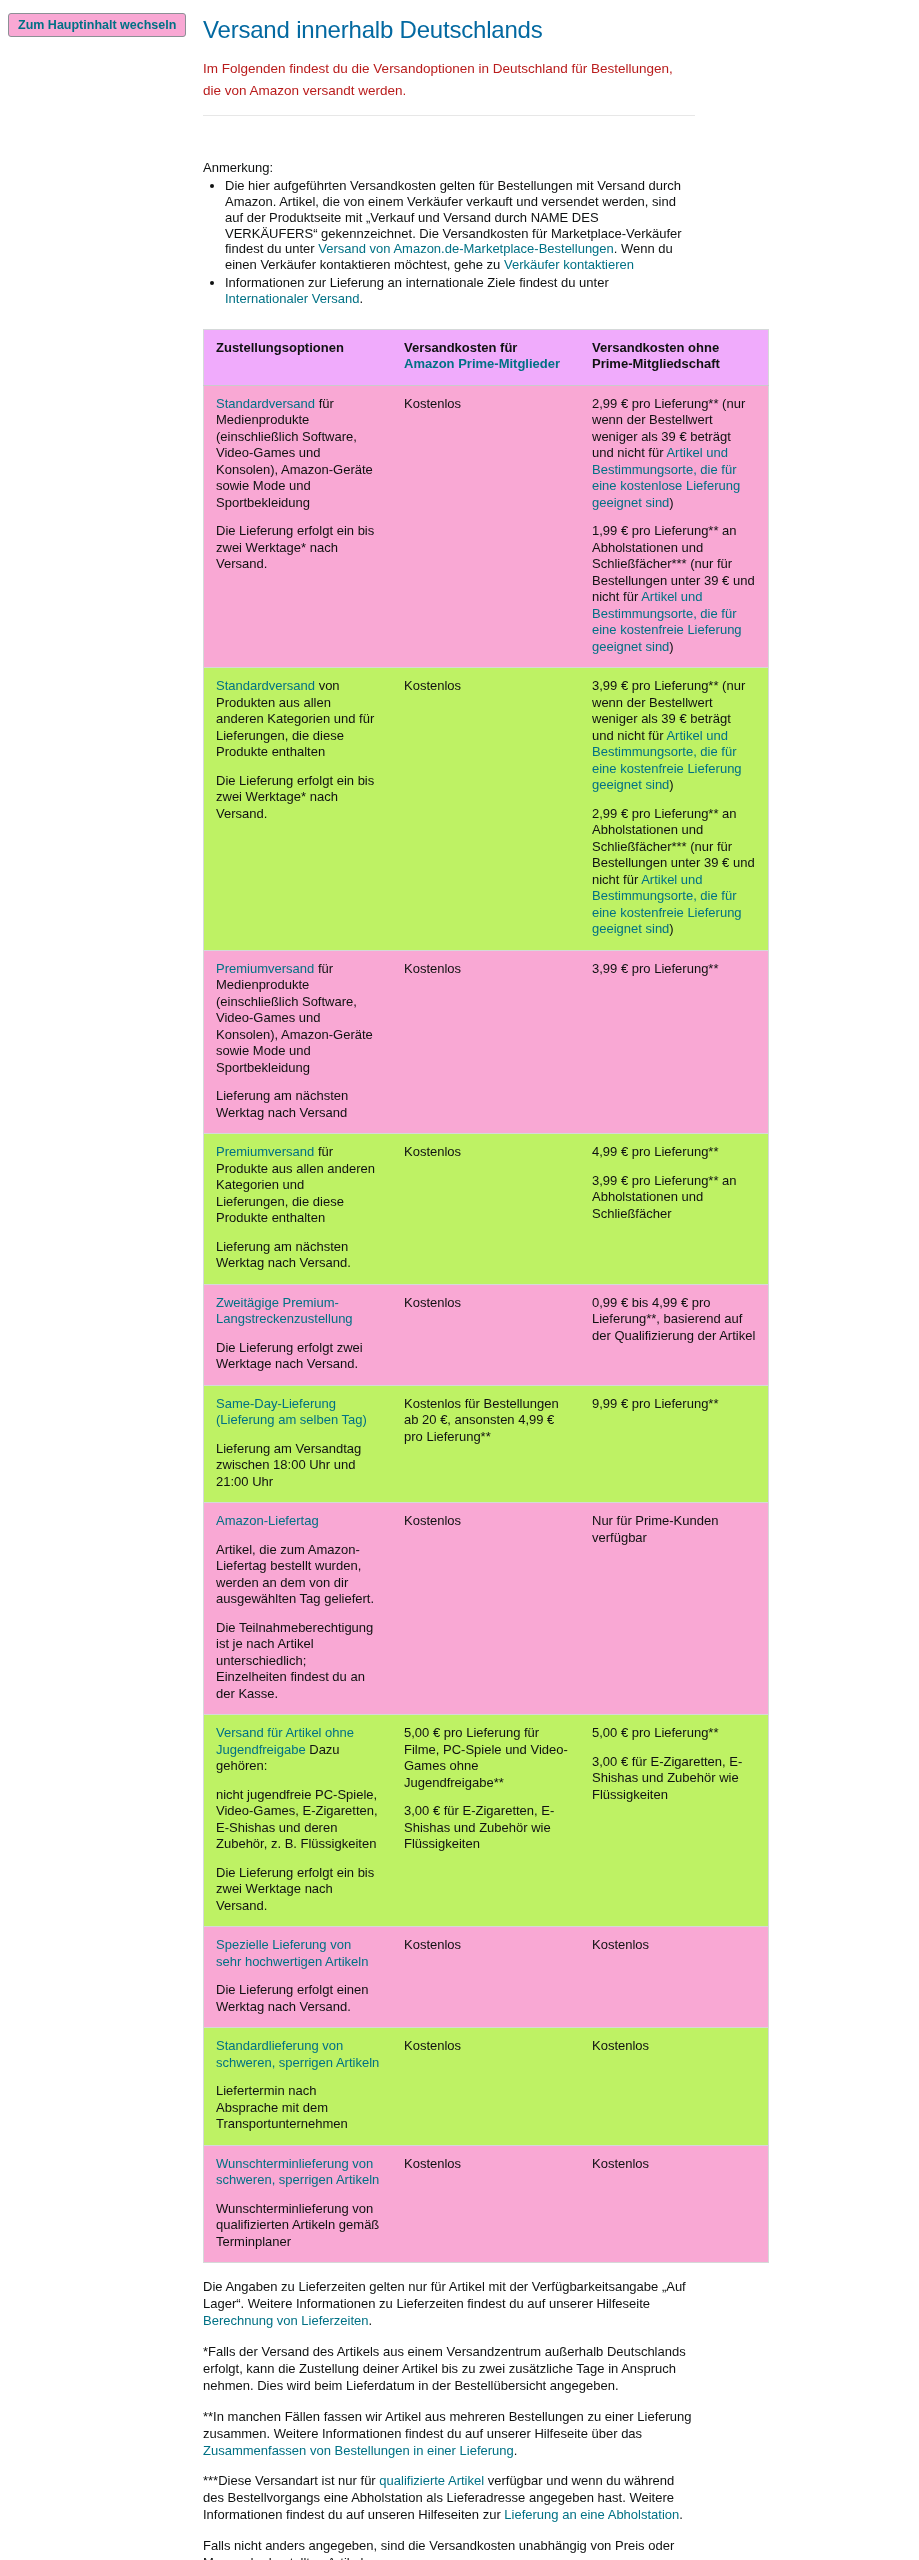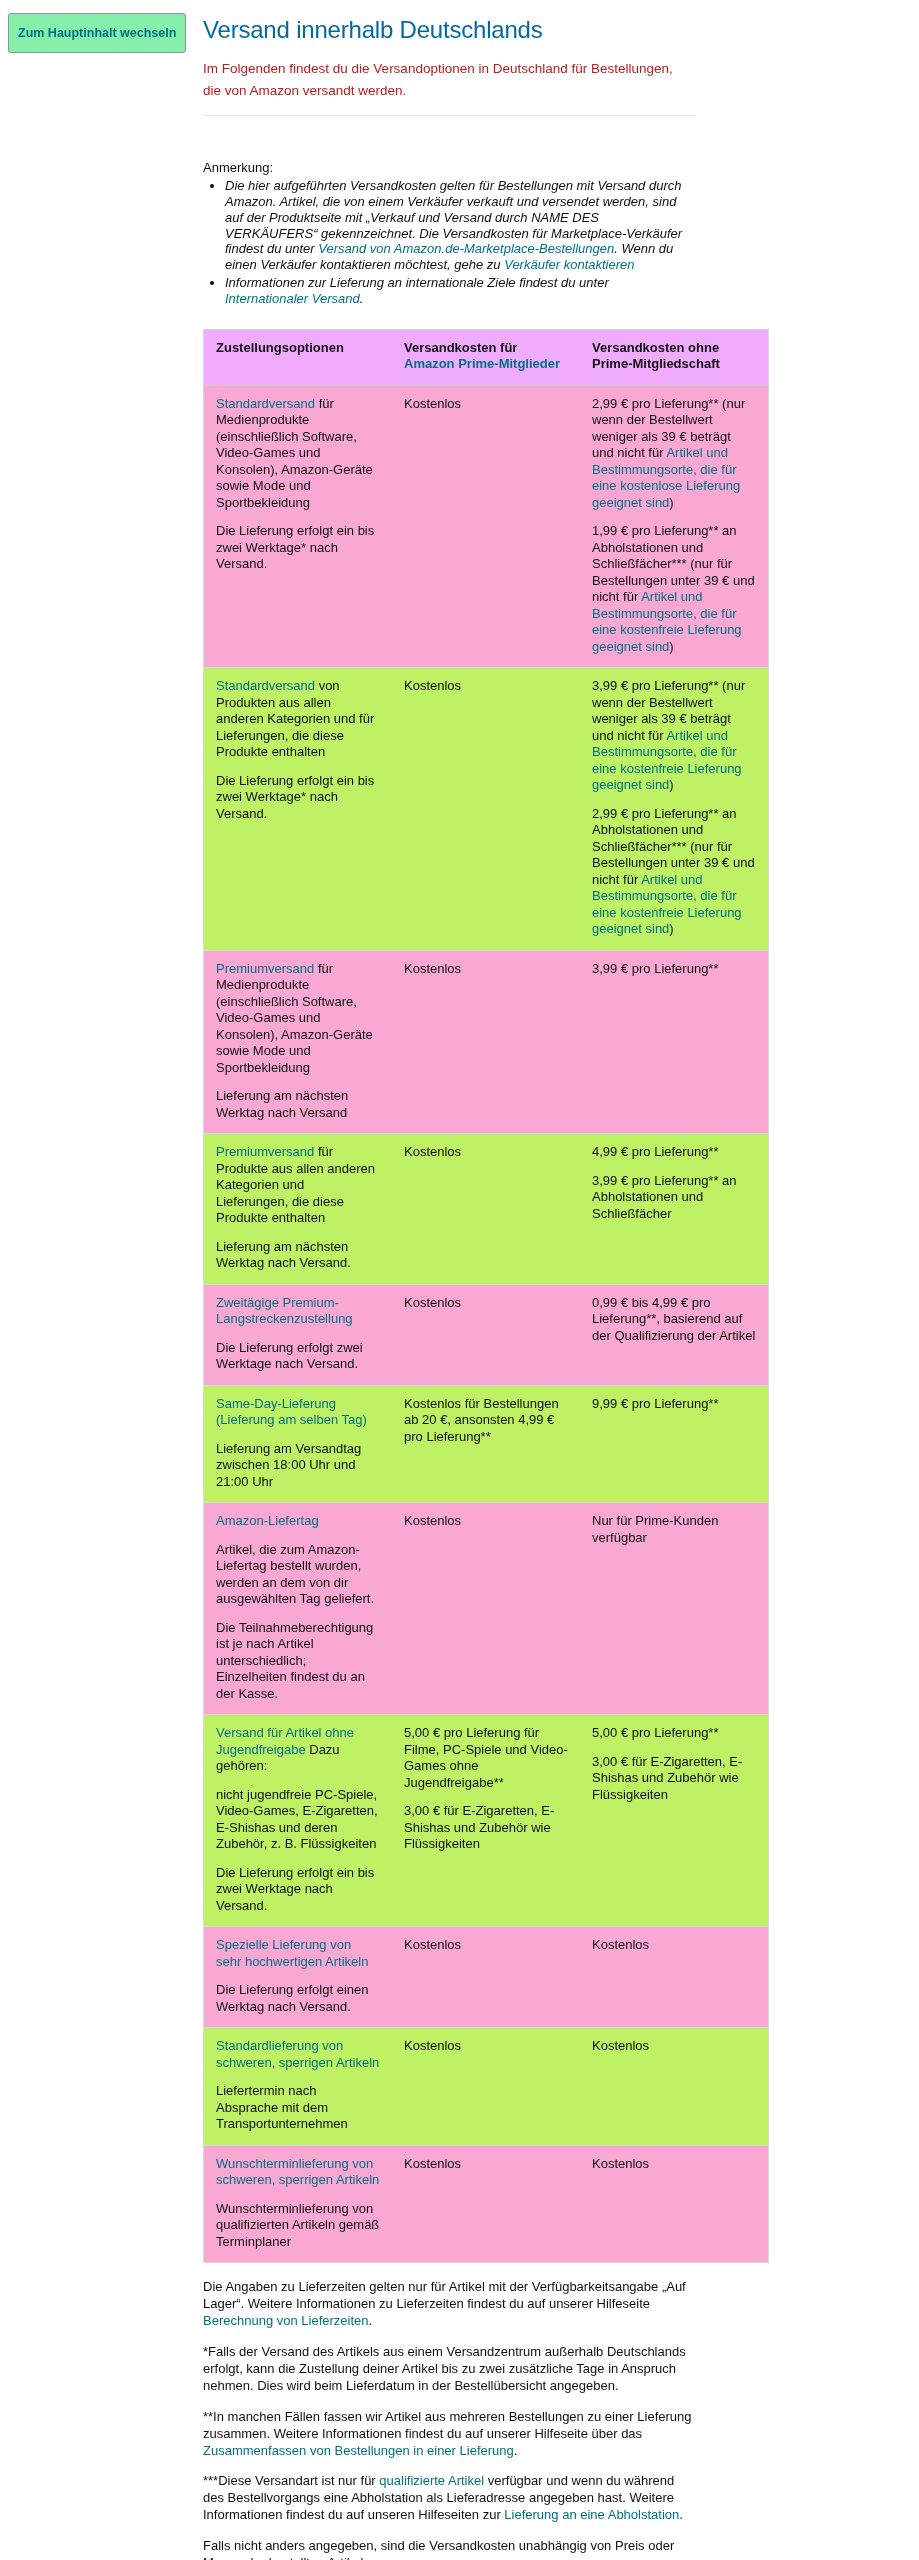--- a/index.html
+++ b/index.html
@@ -11,24 +11,24 @@
   }
   body {
     width: 919px;
     min-height: 2560px;
     position: relative;
   }
   .skip-button {
     position: absolute;
     left: 8px;
     top: 13px;
-    background: #86efac;
+    background: #f9a8d4;
     border: 1px solid #8d9096;
     border-radius: 3px;
-    padding: 12px 9px;
+    padding: 4px 9px;
     font-family: "Liberation Sans", sans-serif;
     font-size: 12.5px;
     font-weight: bold;
     color: #007185;
     cursor: pointer;
     white-space: nowrap;
     text-align: center;
   }
   .content {
     margin-left: 203px;
@@ -60,21 +60,20 @@
     line-height: 1.22;
   }
   .note-heading {
     margin: 0 0 2px 0;
     font-weight: normal;
     font-size: 13px;
   }
   ul.note-list {
     margin: 0;
     padding-left: 22px;
-    font-style: italic;
   }
   ul.note-list li {
     margin: 0 0 2px 0;
     max-width: 460px;
   }
   a.link {
     color: #007185;
     text-decoration: none;
     cursor: pointer;
   }

